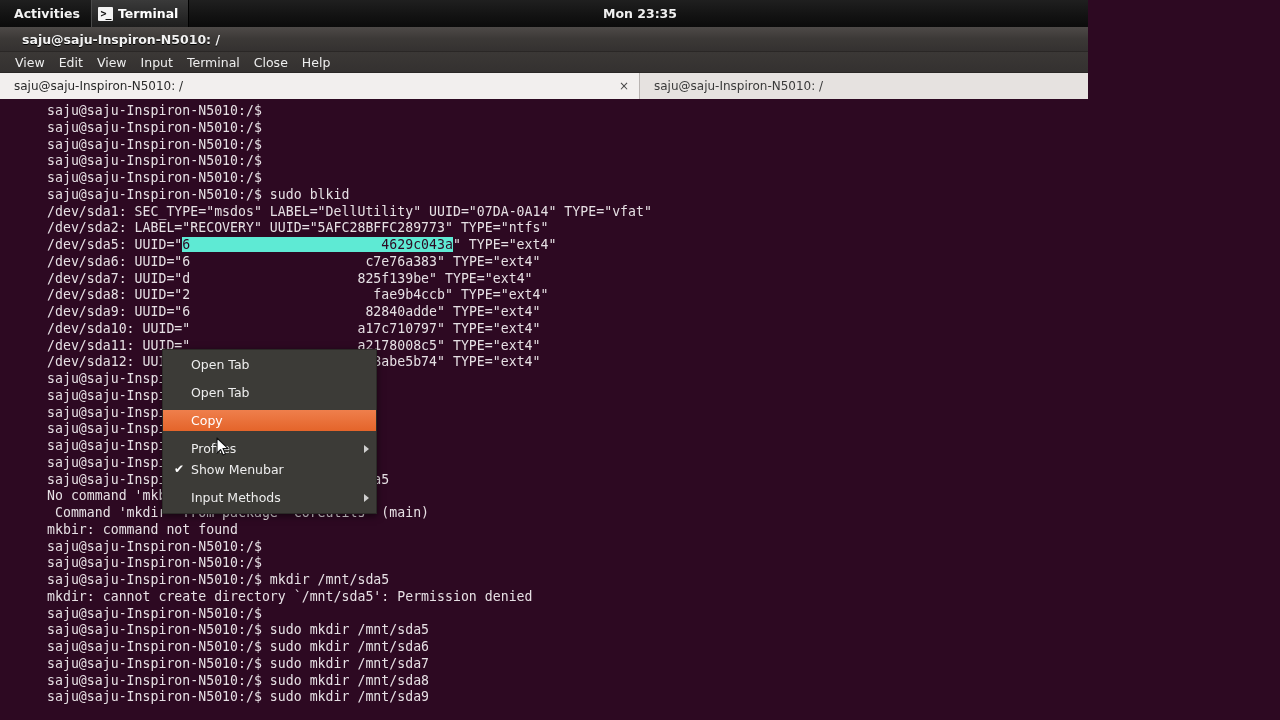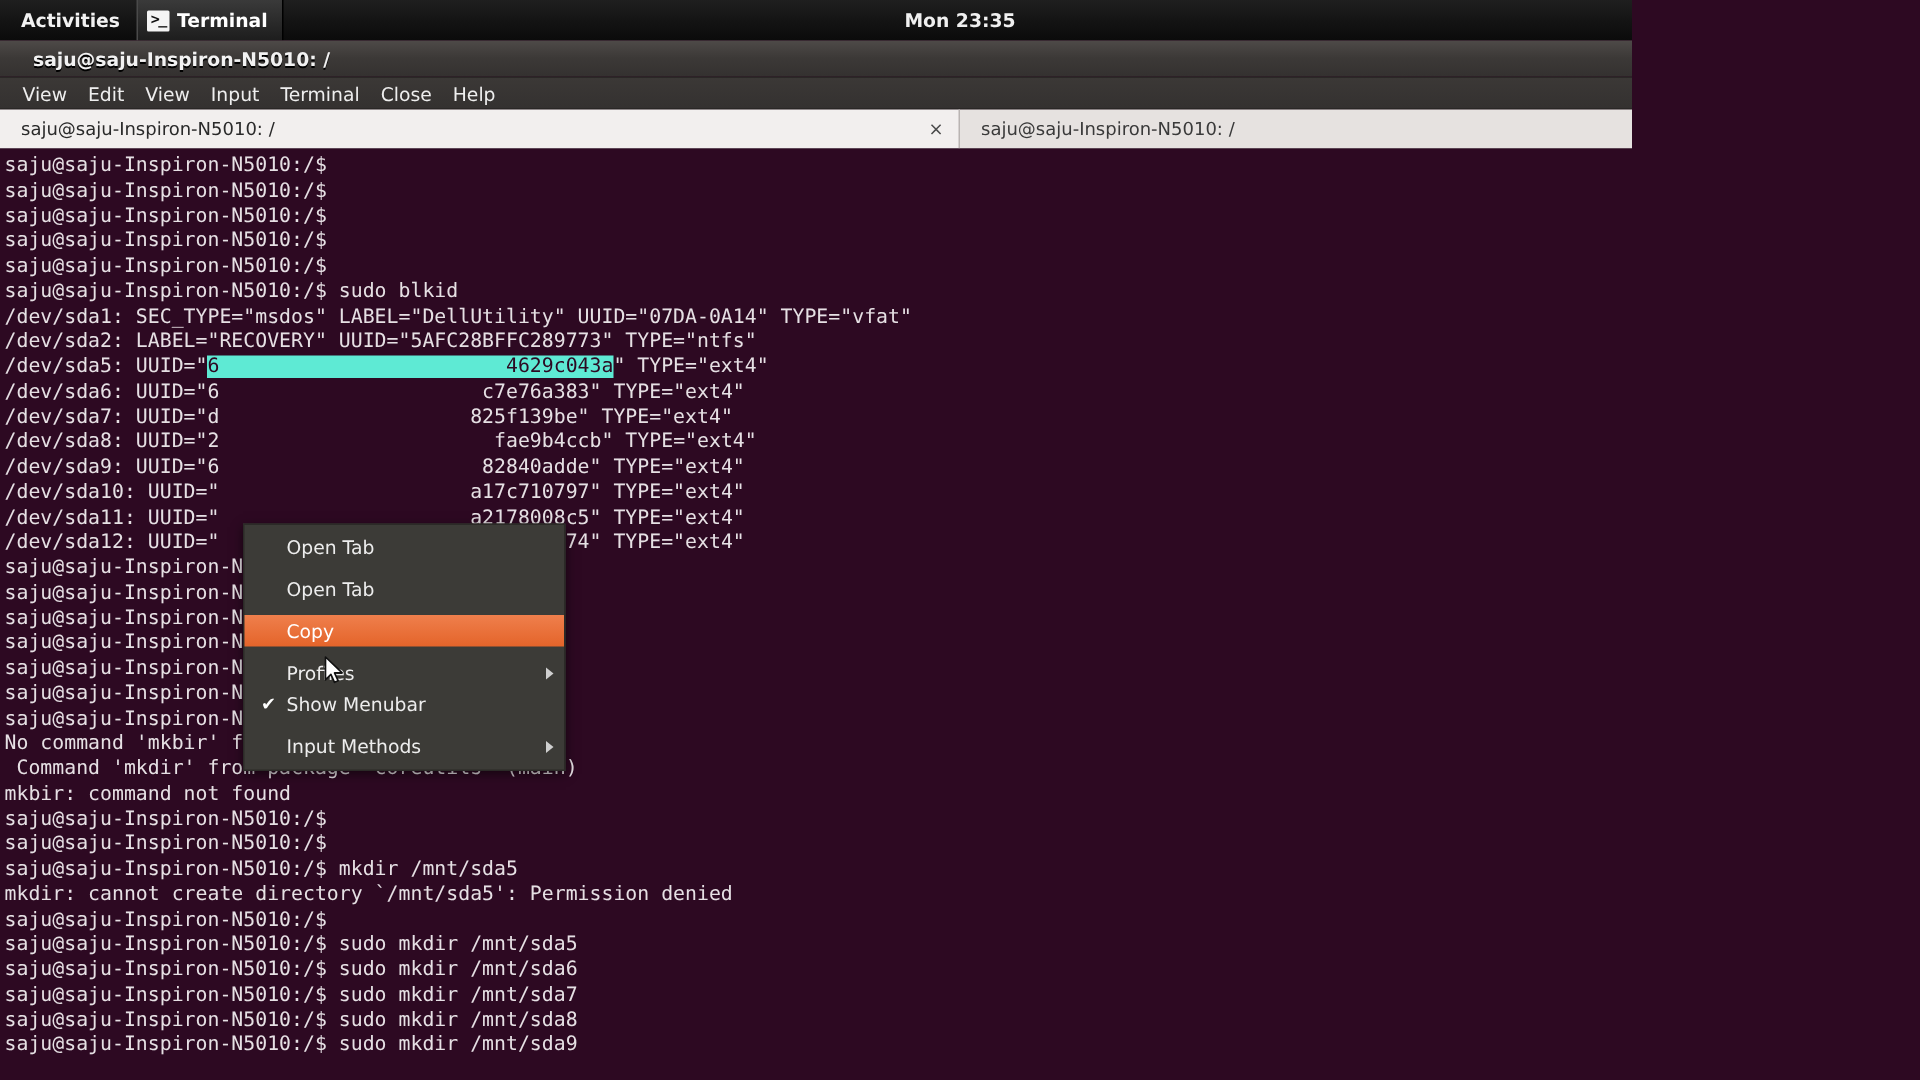--- a/index.html
+++ b/index.html
@@ -153,21 +153,21 @@
     padding: 4px 0 0 3px;
   }
   #term-lines {
     font-family: "DejaVu Sans Mono", monospace;
     font-size: 13.2px;
     line-height: 16.75px;
     color: #e6e0e4;
     white-space: pre;
     letter-spacing: 0.02px;
   }
-  .line { height: 16.75px; }
+  .line { height: 16.75px; margin-left: 44px; }
   .sel {
     background: #5eead4;
     color: #2d0922;
   }
 
   
   #ctx-menu {
     position: absolute;
     left: 162px; top: 250px;
     width: 215px;

